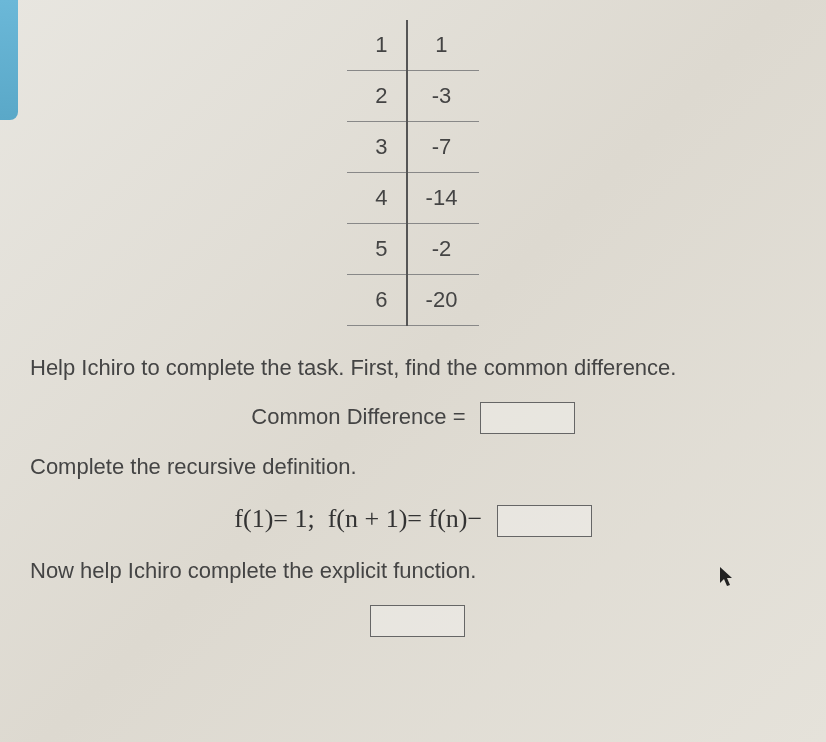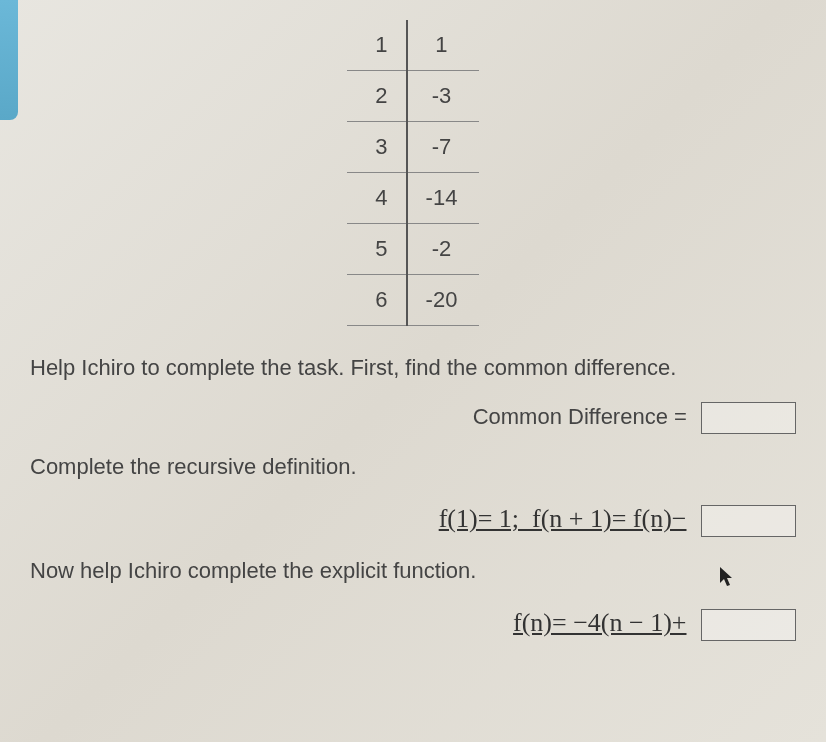--- a/index.html
+++ b/index.html
@@ -47,40 +47,39 @@
       text-align: center;
       padding-left: 18px;
     }
     .instruction {
       font-size: 22px;
       color: #444;
       margin: 16px 0;
       line-height: 1.5;
     }
     .center-line {
-      text-align: right;
+      text-align: center;
     }
     .input-box {
       display: inline-block;
       width: 95px;
       height: 32px;
       border: 1.5px solid #666;
       background: rgba(255,255,255,0.3);
       vertical-align: middle;
       margin-left: 8px;
     }
     .math {
       font-family: 'Times New Roman', serif;
       font-size: 26px;
       font-style: italic;
       color: #333;
     }
     .math .plain {
       font-style: normal;
-      text-decoration: underline;
     }
     .cursor {
       position: absolute;
       right: 90px;
       bottom: 150px;
       font-size: 20px;
       color: #222;
     }
   </style>
 </head>
@@ -131,23 +130,20 @@
 <div class="instruction center-line">
   <span class="math">
     <span class="plain">f(1)= 1;&nbsp;&nbsp;f(n + 1)= f(n)−</span>
   </span>
   <span class="input-box"></span>
 </div>
 
 <div class="instruction">Now help Ichiro complete the explicit function.</div>
 
 <div class="instruction center-line">
-  <span class="math">
-    <span class="plain">f(n)= −4(n − 1)+</span>
-  </span>
   <span class="input-box"></span>
 </div>
 
 <div class="cursor">
   <svg width="16" height="20" viewBox="0 0 16 20">
     <path d="M0 0 L0 16 L4 12 L7 19 L10 18 L7 11 L12 11 Z" fill="#222"></path>
   </svg>
 </div>
 
 </body></html>

